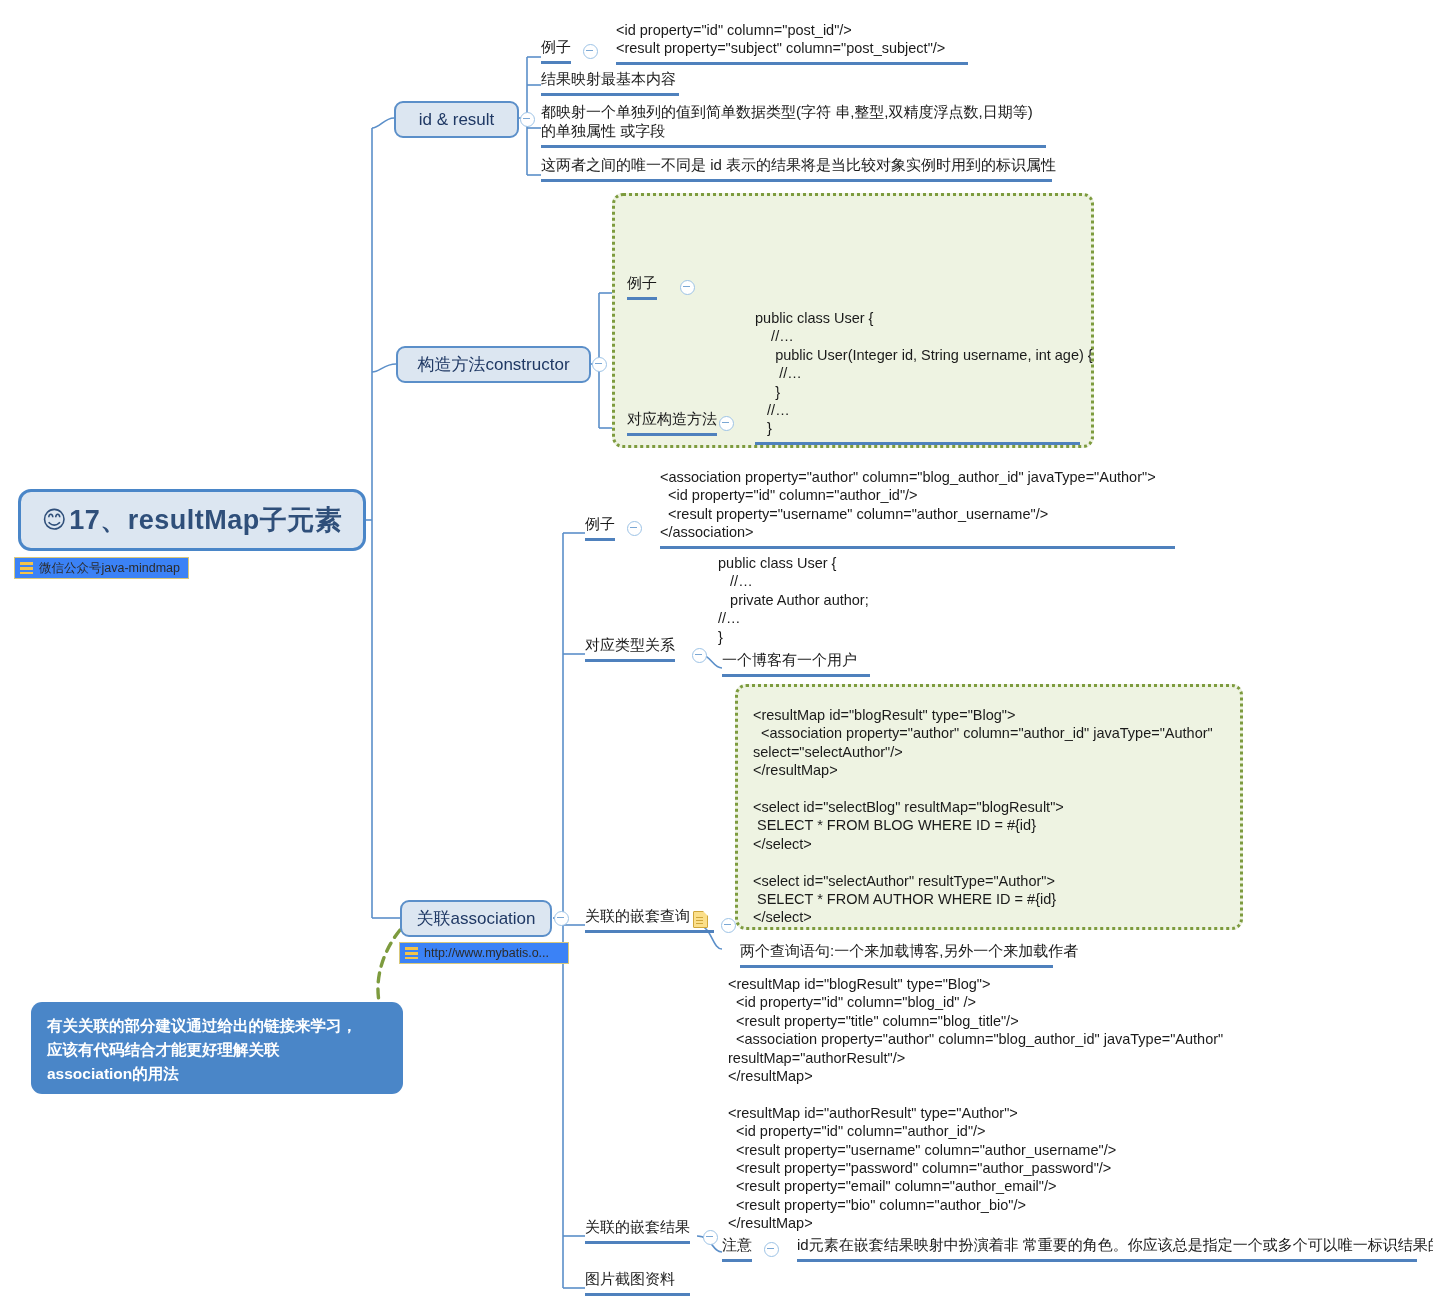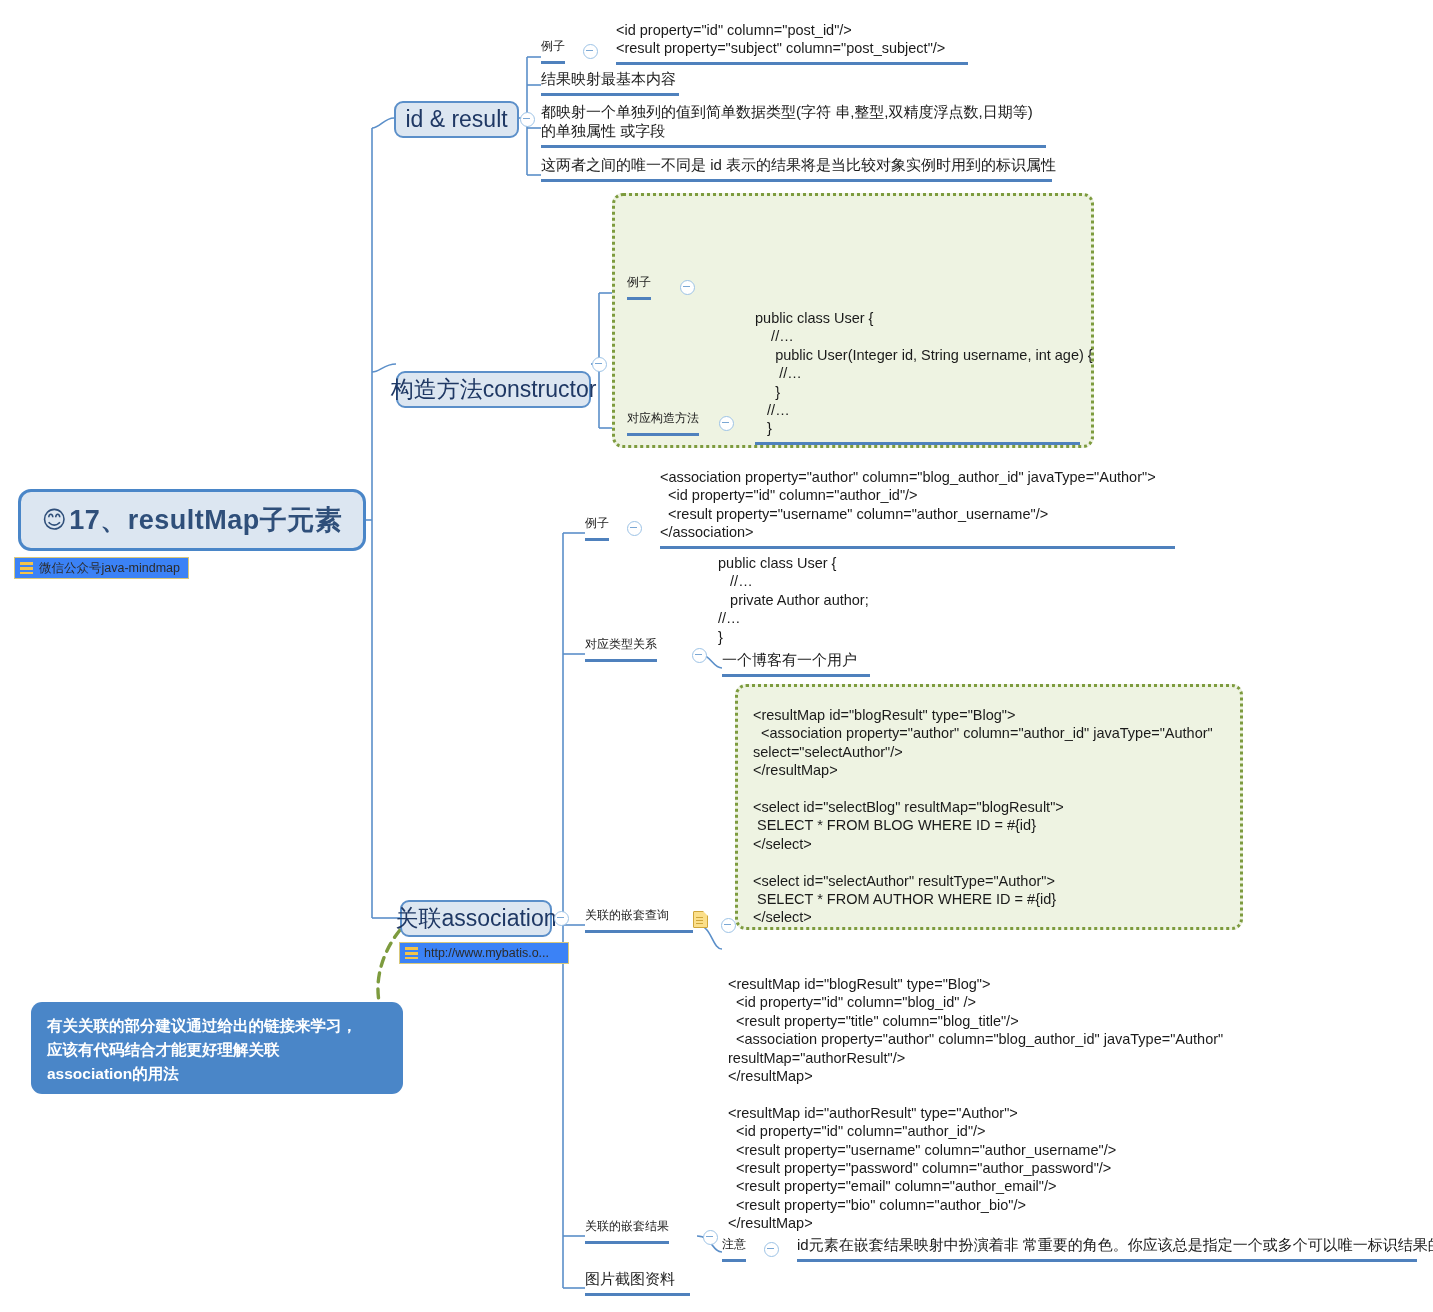--- a/index.html
+++ b/index.html
@@ -38,21 +38,21 @@
 
   
   .branch-node{
     position:absolute;
     box-sizing:border-box;
     background:#dce6f1;
     border:2px solid #5b8fc9;
     border-radius:9px;
     display:flex;align-items:center;justify-content:center;
     color:#1f3864;
-    font-size:23px;
+    font-size:17px;
     white-space:nowrap;
     padding:0 12px;
   }
 
   
   .u-node{
     position:absolute;
     box-sizing:border-box;
     color:#1a1a1a;
     font-size:15px;
@@ -73,21 +73,21 @@
     white-space:pre;
     padding-bottom:4px;
     border-bottom:3px solid #4f81bd;
   }
 
   
   .label-node{
     position:absolute;
     box-sizing:border-box;
     color:#1a1a1a;
-    font-size:12px;
+    font-size:15px;
     line-height:19px;
     padding-bottom:5px;
     border-bottom:3px solid #4f81bd;
     white-space:nowrap;
   }
 
   
   .collapse{
     position:absolute;
     width:13px;height:13px;
@@ -244,21 +244,21 @@
   <div class="code-node" style="left:616px;top:21px;width:352px;">&lt;id property="id" column="post_id"/&gt;
 &lt;result property="subject" column="post_subject"/&gt;</div>
 
   <div class="u-node" style="left:541px;top:69px;width:138px;">结果映射最基本内容</div>
   <div class="u-node wrap" style="left:541px;top:102px;width:505px;">都映射一个单独列的值到简单数据类型(字符 串,整型,双精度浮点数,日期等)的单独属性
 或字段</div>
   <div class="u-node" style="left:541px;top:155px;width:511px;">这两者之间的唯一不同是 id 表示的结果将是当比较对象实例时用到的标识属性</div>
 
   <div class="green-box" style="left:612px;top:193px;width:482px;height:255px;"></div>
 
-  <div class="branch-node" style="left:396px;top:346px;width:195px;height:37px;margin-top:25px;">
+  <div class="branch-node" style="left:396px;top:346px;width:195px;height:37px;">
     <span>构造方法constructor</span>
   </div>
   <div class="collapse" style="left:592px;top:357px;"></div>
 
   <div class="label-node" style="left:627px;top:273px;">
     <span>例子</span>
   </div>
   <div class="collapse" style="left:680px;top:280px;"></div>
 
   <div class="label-node" style="left:627px;top:409px;">
@@ -314,20 +314,21 @@
 select="selectAuthor"/&gt;
 &lt;/resultMap&gt;
 
 &lt;select id="selectBlog" resultMap="blogResult"&gt;
  SELECT * FROM BLOG WHERE ID = #{id}
 &lt;/select&gt;
 
 &lt;select id="selectAuthor" resultType="Author"&gt;
  SELECT * FROM AUTHOR WHERE ID = #{id}
 &lt;/select&gt;</div>
+  <div class="u-node" style="left:740px;top:941px;width:313px;">两个查询语句:一个来加载博客,另外一个来加载作者</div>
 
   <div class="label-node" style="left:585px;top:1217px;">
     <span>关联的嵌套结果</span>
   </div>
   <div class="collapse" style="left:703px;top:1230px;"></div>
   <div class="code-node" style="left:728px;top:975px;width:500px;border-bottom:none;">&lt;resultMap id="blogResult" type="Blog"&gt;
   &lt;id property="id" column="blog_id" /&gt;
   &lt;result property="title" column="blog_title"/&gt;
   &lt;association property="author" column="blog_author_id" javaType="Author"
 resultMap="authorResult"/&gt;

